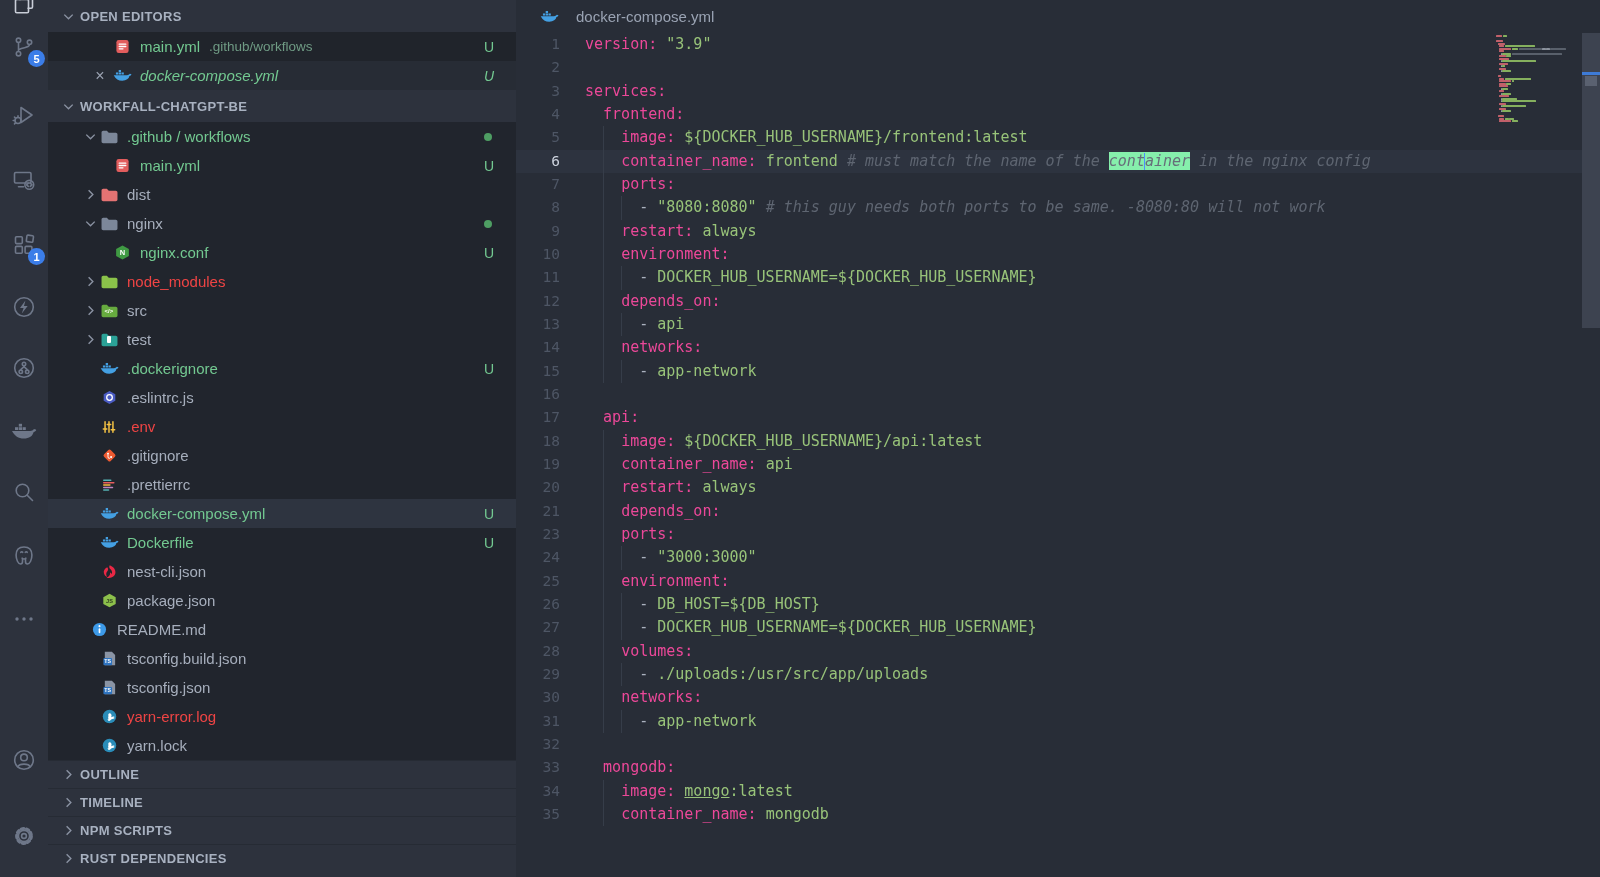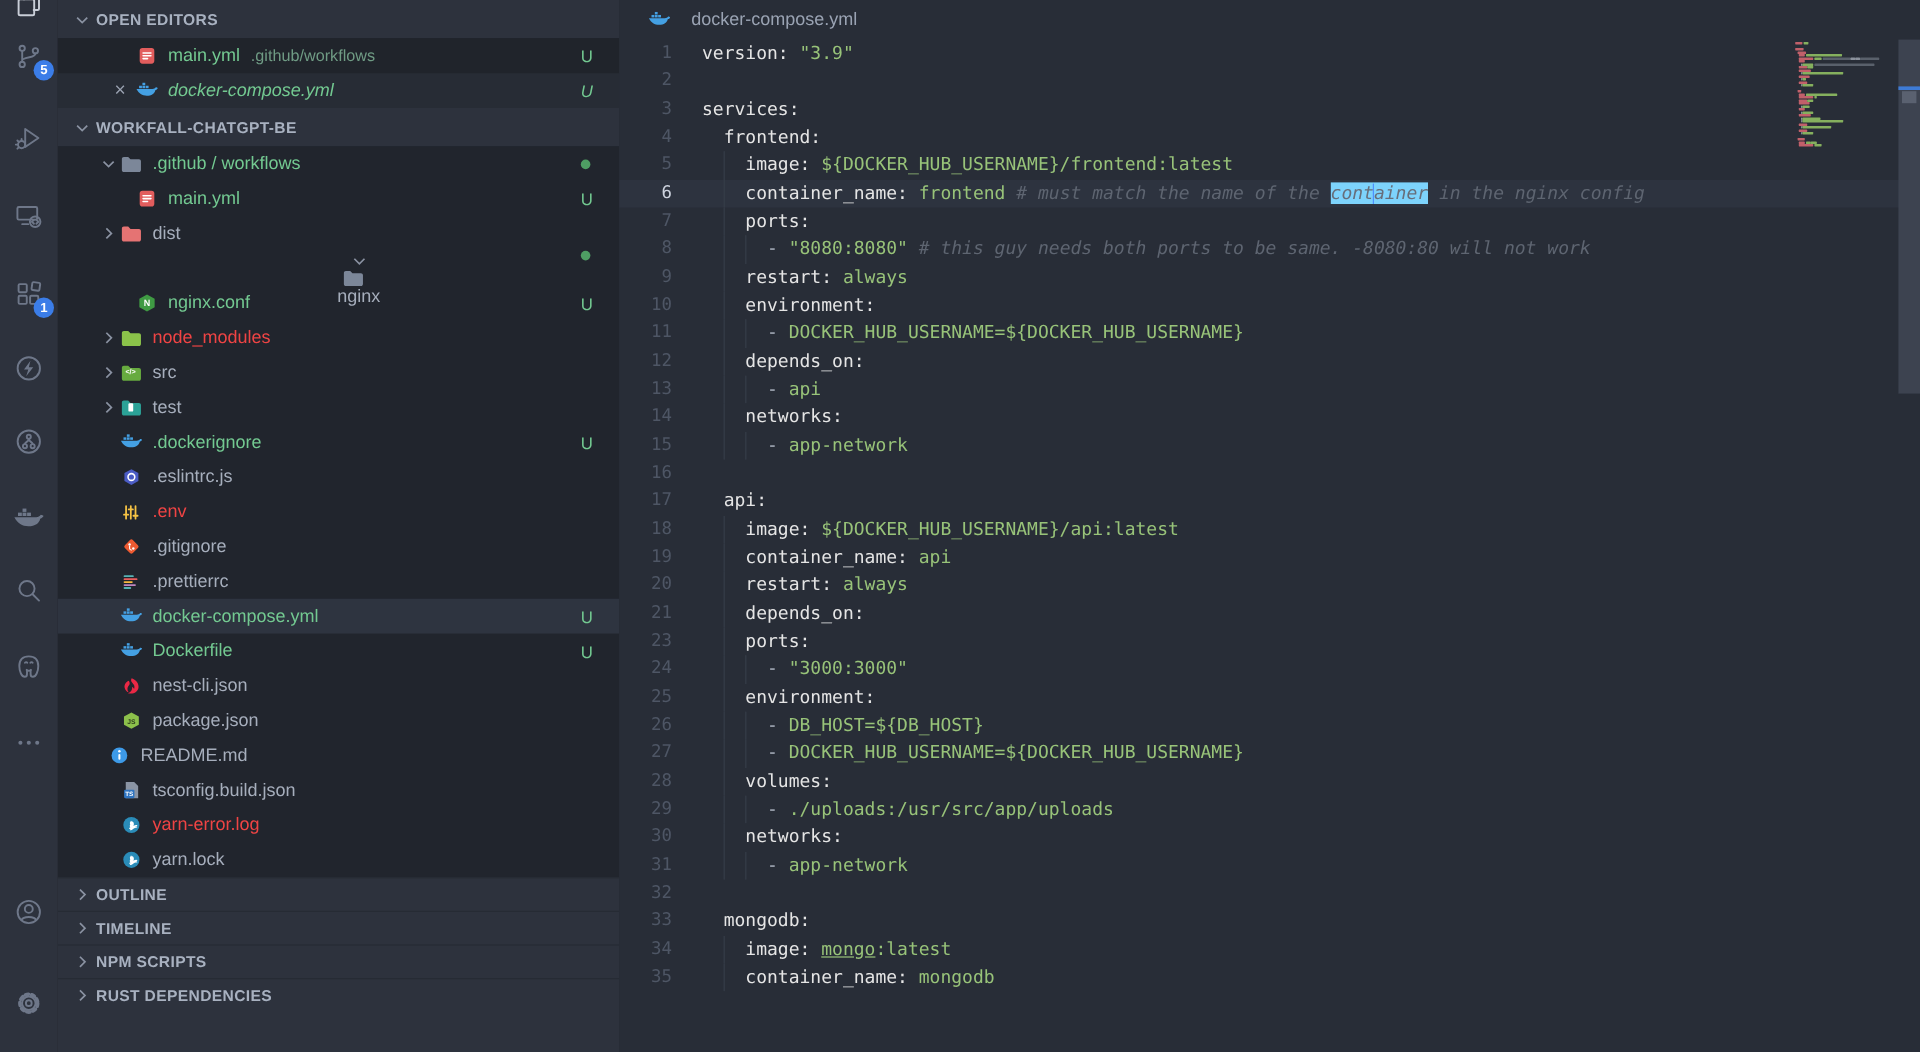--- a/index.html
+++ b/index.html
@@ -50,25 +50,25 @@
   .editor-header { height:33px; display:flex; align-items:center; padding-left:24px; gap:9px;
     color:#9aa3b3; font-size:15px; }
   .editor-body { position:absolute; top:33px; left:0; right:0; bottom:0; }
   .code-line { position:relative; height:23.34px; line-height:23.34px; padding-left:69px;
     font-family:"DejaVu Sans Mono",monospace; font-size:15px; white-space:pre; color:#abb2bf; }
   .code-line.cl-active { background:#2d333f; }
   .gutter { position:absolute; left:0; top:0; width:44px; text-align:right;
     color:#4e5665; font-size:14.5px; }
   .cl-active .gutter { color:#cdd3de; }
   .guide { position:absolute; top:0; bottom:0; width:1px; background:#363d49; }
-  .tk-k { color:#e5e5e5; }
+  .tk-k { color:#ec4899; }
   .tk-g { color:#98c379; }
   .tk-gu { color:#98c379; text-decoration:underline; }
   .tk-c { color:#5e6571; font-style:italic; }
-  .tk-chl { color:#676e7a; font-style:italic; background:#7dd3fc; }
+  .tk-chl { color:#676e7a; font-style:italic; background:#86efac; }
   .cursor-caret { display:inline-block; width:2px; height:17px; background:#4e8fff;
     vertical-align:text-bottom; margin:0 -1px; }
 
   
   .minimap { position:absolute; top:2px; right:28px; width:78px; cursor:pointer; }
   .mm-row { position:relative; height:2.5px; }
   .mm-seg { position:absolute; top:0.4px; height:1.7px; border-radius:.5px; }
   .scrollbar { position:absolute; top:0; right:0; bottom:0; width:18px; }
   .sb-slider { position:absolute; top:0; left:0; right:0; height:295px; background:#3d4350; }
   .sb-cursorline { position:absolute; top:39px; left:0; right:0; height:3px; background:#3e7bd6; }
@@ -262,21 +262,21 @@
             </svg>
           </span>
           <span style="width:2px"></span>
           <span class="ricon">
             <svg width="17" height="14" viewBox="0 0 16 13">
               <path d="M.5 2.2C.5 1.3 1.2.6 2.1.6h3.4l1.8 1.9h6.6c.9 0 1.6.7 1.6 1.6v6.7c0 .9-.7 1.6-1.6 1.6H2.1c-.9 0-1.6-.7-1.6-1.6z" fill="#e57373"></path>
             </svg>
           </span>
           <span class="lbl t-normal">dist</span>
         </div>
-        <div class="row tree-row" style="padding-left: 34px; flex-direction: column;">
+        <div class="row tree-row" style="padding-left: 34px;">
           <span class="chev">
             <svg width="15" height="15" viewBox="0 0 16 16">
               <path d="M3.5 6l4.5 4.5L12.5 6" stroke="currentColor" stroke-width="1.5" fill="none"></path>
             </svg>
           </span>
           <span style="width:2px"></span>
           <span class="ricon">
             <svg width="17" height="14" viewBox="0 0 16 13">
               <path d="M.5 2.2C.5 1.3 1.2.6 2.1.6h3.4l1.8 1.9h6.6c.9 0 1.6.7 1.6 1.6v6.7c0 .9-.7 1.6-1.6 1.6H2.1c-.9 0-1.6-.7-1.6-1.6z" fill="#7c8799"></path>
             </svg>
@@ -472,20 +472,31 @@
         <div class="row tree-row" style="">
           <span style="width:18px;flex:none"></span>
           <span class="ricon">
             <svg width="15" height="15" viewBox="0 0 16 16">
               <path d="M3 .8h7.5L14 4.2v11H3z" fill="#8a94a4"></path>
               <rect x="1.5" y="7.5" width="9.2" height="7.6" rx="1" fill="#2f74c0"></rect>
               <text x="6.1" y="13.3" font-size="5.6" font-weight="bold" fill="#fff" text-anchor="middle" font-family="Liberation Sans,sans-serif">TS</text>
             </svg>
           </span>
           <span class="lbl t-normal">tsconfig.build.json</span>
+        </div>
+        <div class="row tree-row" style="padding-left: 34px;">
+          <span style="width:18px;flex:none"></span>
+          <span class="ricon">
+            <svg width="15" height="15" viewBox="0 0 16 16">
+              <path d="M3 .8h7.5L14 4.2v11H3z" fill="#8a94a4"></path>
+              <rect x="1.5" y="7.5" width="9.2" height="7.6" rx="1" fill="#2f74c0"></rect>
+              <text x="6.1" y="13.3" font-size="5.6" font-weight="bold" fill="#fff" text-anchor="middle" font-family="Liberation Sans,sans-serif">TS</text>
+            </svg>
+          </span>
+          <span class="lbl t-normal">tsconfig.json</span>
         </div>
         <div class="row tree-row" style="padding-left: 34px;">
           <span style="width:18px;flex:none"></span>
           <span class="ricon">
             <svg width="15" height="15" viewBox="0 0 16 16">
               <circle cx="8" cy="8" r="7.2" fill="#2a8cb8"></circle>
               <path d="M11.9 10.5c-1.3.3-2 .9-3.2 1.7-.9.6-2 .5-2 .5s-.4-.7.6-1.2c-.7-.1-1.2.1-1.2.1s-.5-.9 1-1.5c-.6-.3-.8-1.6-.1-2.7-.4-.7-.5-1.6 0-2.1.3-.4.5-.7.6-1.1.4.1.7.4.8.9.5-.3.9-.3.9-.3s1.8 2 .4 4c1-.4 2.2-.9 3.1-.7.6.2.6 1.1 0 1.3-.6.2-1.4.3-1.4.3s1.6 0 1.8.5c.2.4-.3.3-.3.3z" fill="#fff"></path>
             </svg>
           </span>
           <span class="lbl t-ignored">yarn-error.log</span>

